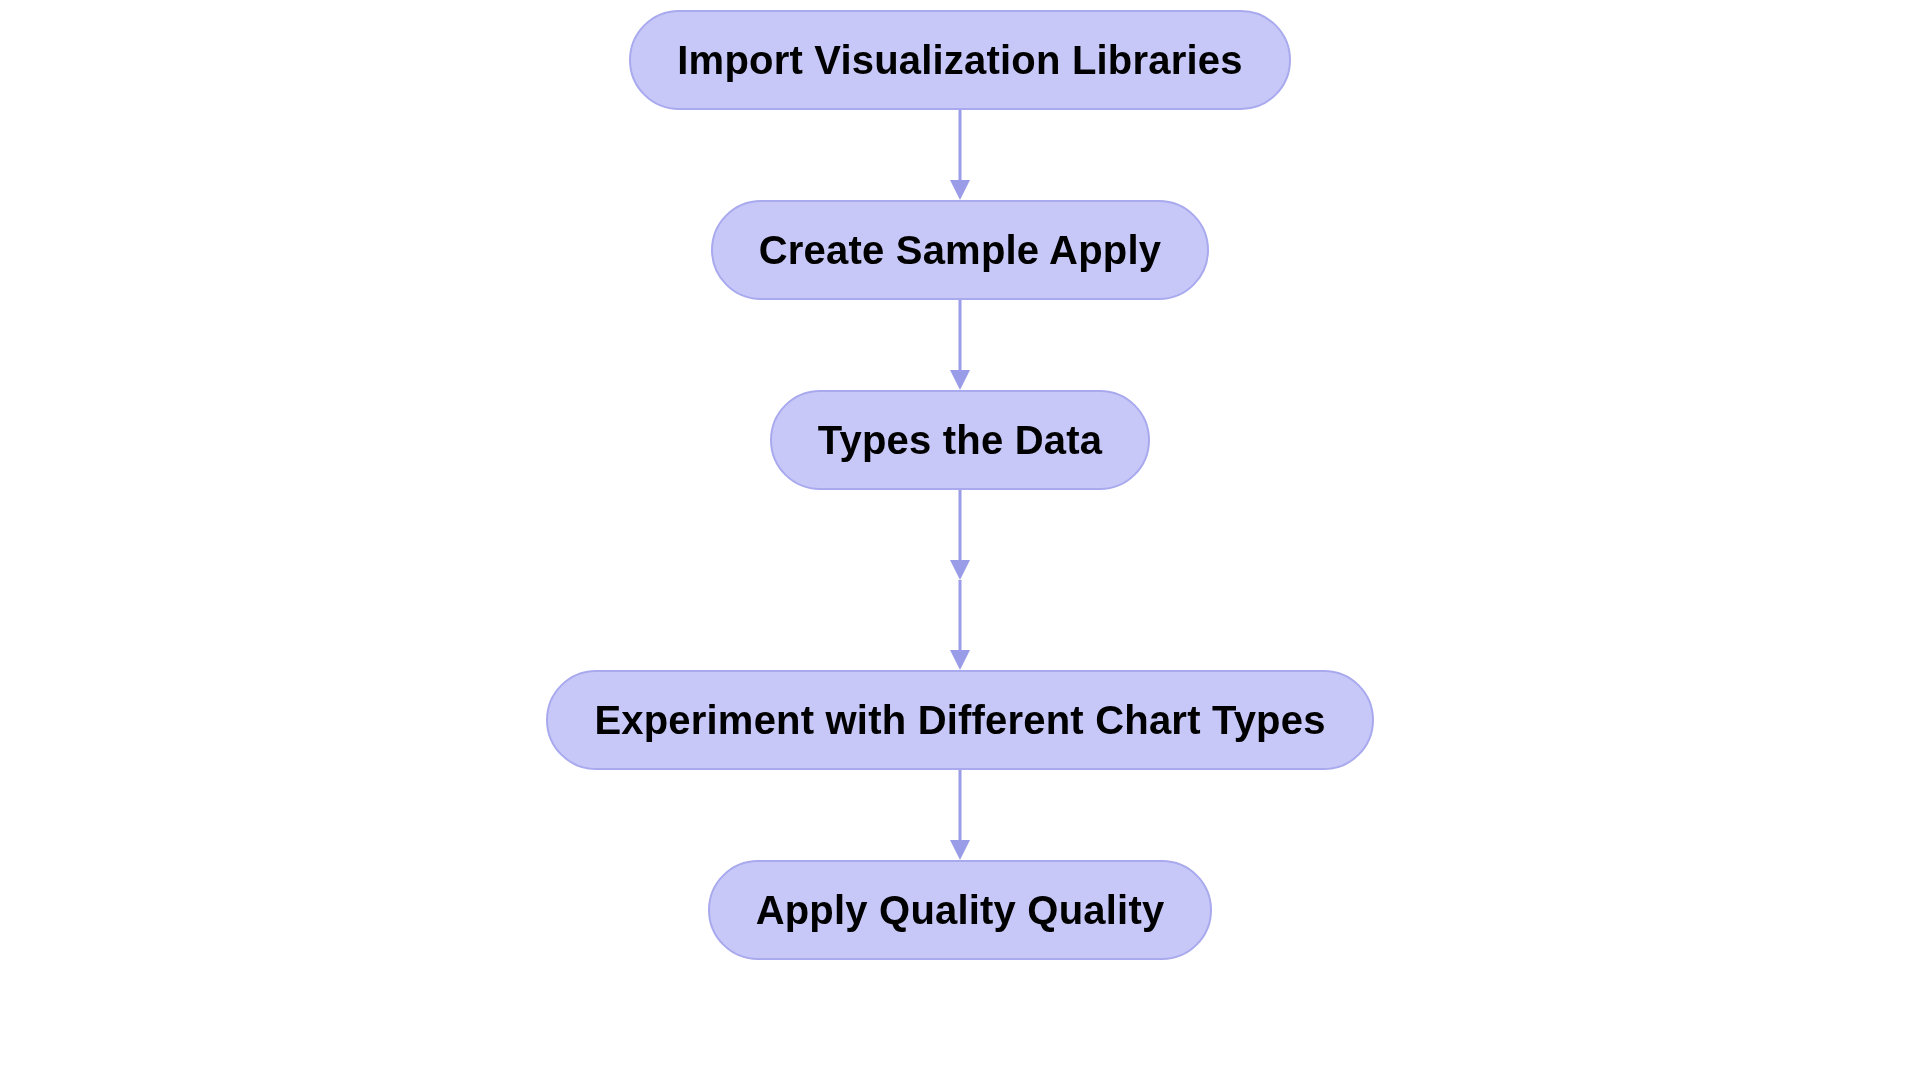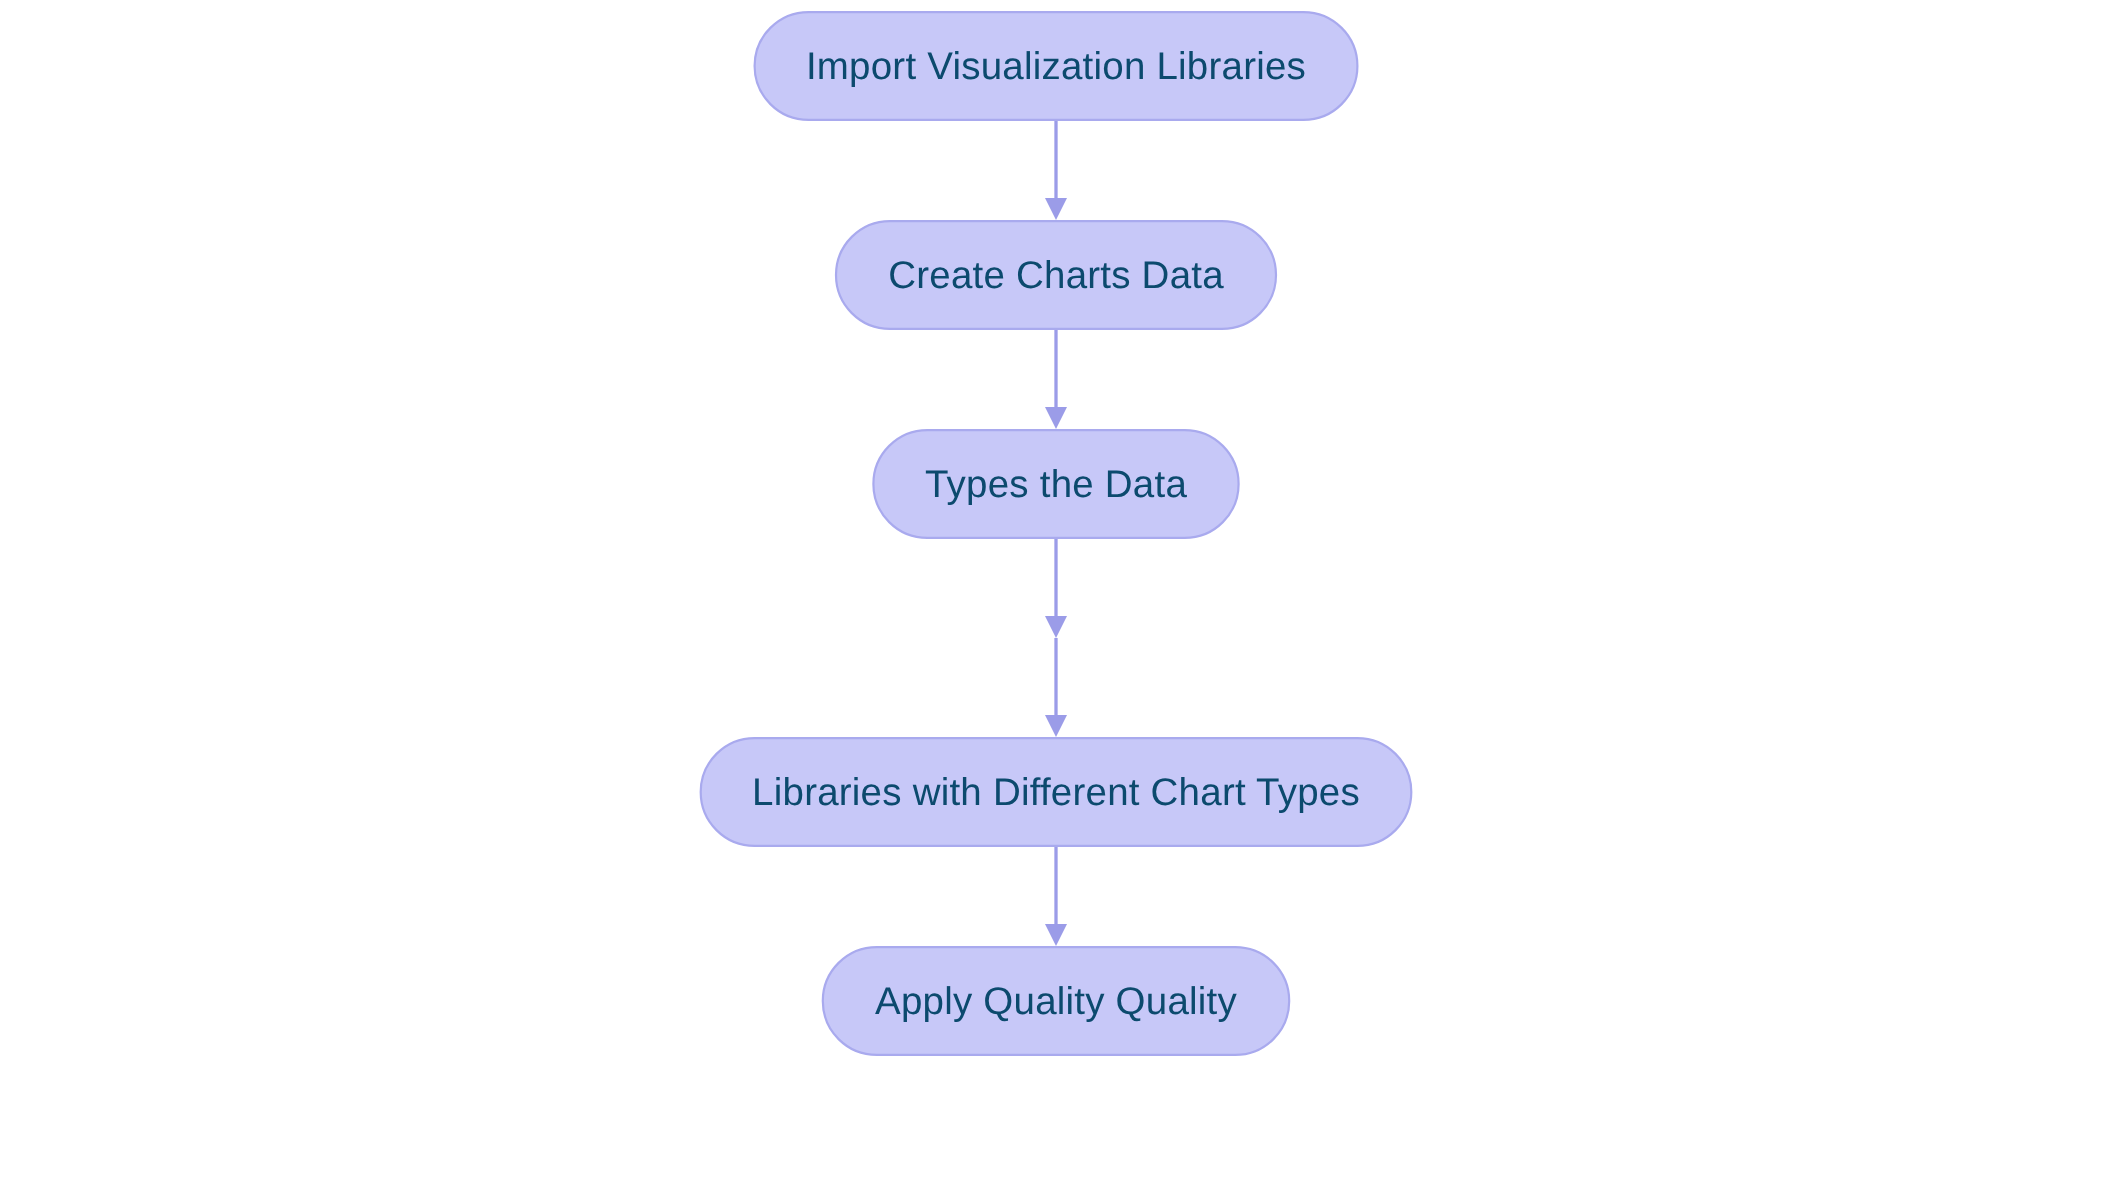--- a/index.html
+++ b/index.html
@@ -43,26 +43,26 @@
     border: 2px solid #a9aaee;
     border-radius: 52px;
     display: flex;
     align-items: center;
     justify-content: center;
     padding: 0 46px;
     flex: 0 0 auto;
   }
 
   .node-label {
-    color: #0c4a6e;
-    font-size: 35px;
+    color: #000000;
+    font-size: 40px;
     line-height: 1;
     letter-spacing: 0.2px;
     white-space: nowrap;
-    font-weight: 400;
+    font-weight: 700;
   }
 
   
   .connector {
     position: relative;
     width: 20px;
     height: 90px;
     flex: 0 0 auto;
   }
   .connector .conn-line {
@@ -95,21 +95,21 @@
     <div class="node">
       <span class="node-label">Import Visualization Libraries</span>
     </div>
 
     <div class="connector">
       <div class="conn-line"></div>
       <div class="conn-head"></div>
     </div>
 
     <div class="node">
-      <span class="node-label">Create Charts Data</span>
+      <span class="node-label">Create Sample Apply</span>
     </div>
 
     <div class="connector">
       <div class="conn-line"></div>
       <div class="conn-head"></div>
     </div>
 
     <div class="node">
       <span class="node-label">Types the Data</span>
     </div>
@@ -119,21 +119,21 @@
       <div class="conn-head"></div>
     </div>
 
 
     <div class="connector">
       <div class="conn-line"></div>
       <div class="conn-head"></div>
     </div>
 
     <div class="node">
-      <span class="node-label">Libraries with Different Chart Types</span>
+      <span class="node-label">Experiment with Different Chart Types</span>
     </div>
 
     <div class="connector">
       <div class="conn-line"></div>
       <div class="conn-head"></div>
     </div>
 
     <div class="node">
       <span class="node-label">Apply Quality Quality</span>
     </div>

